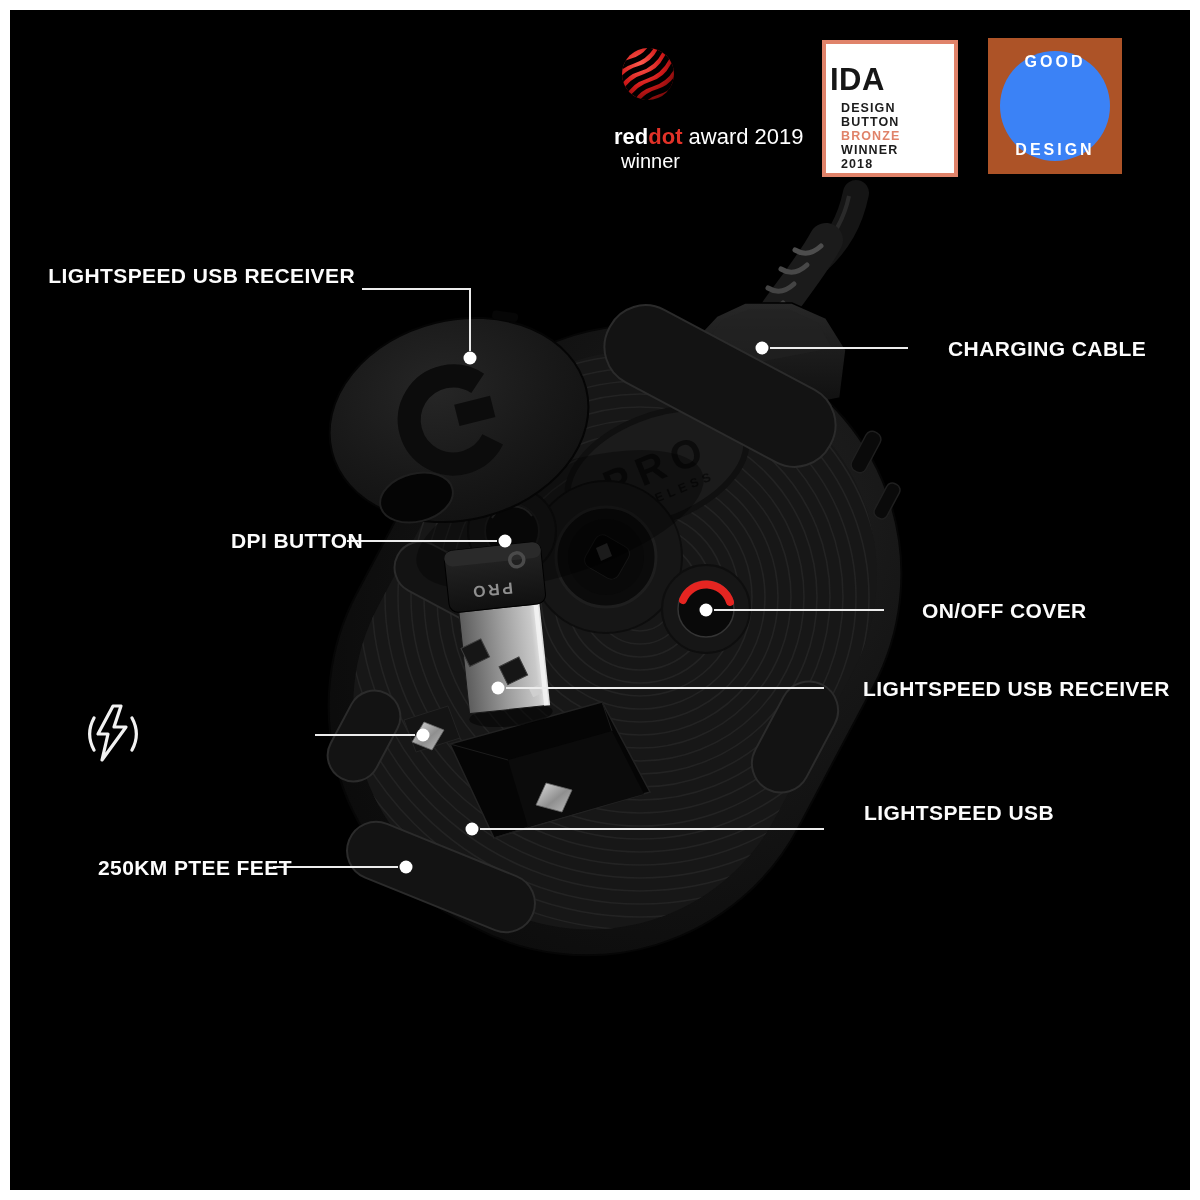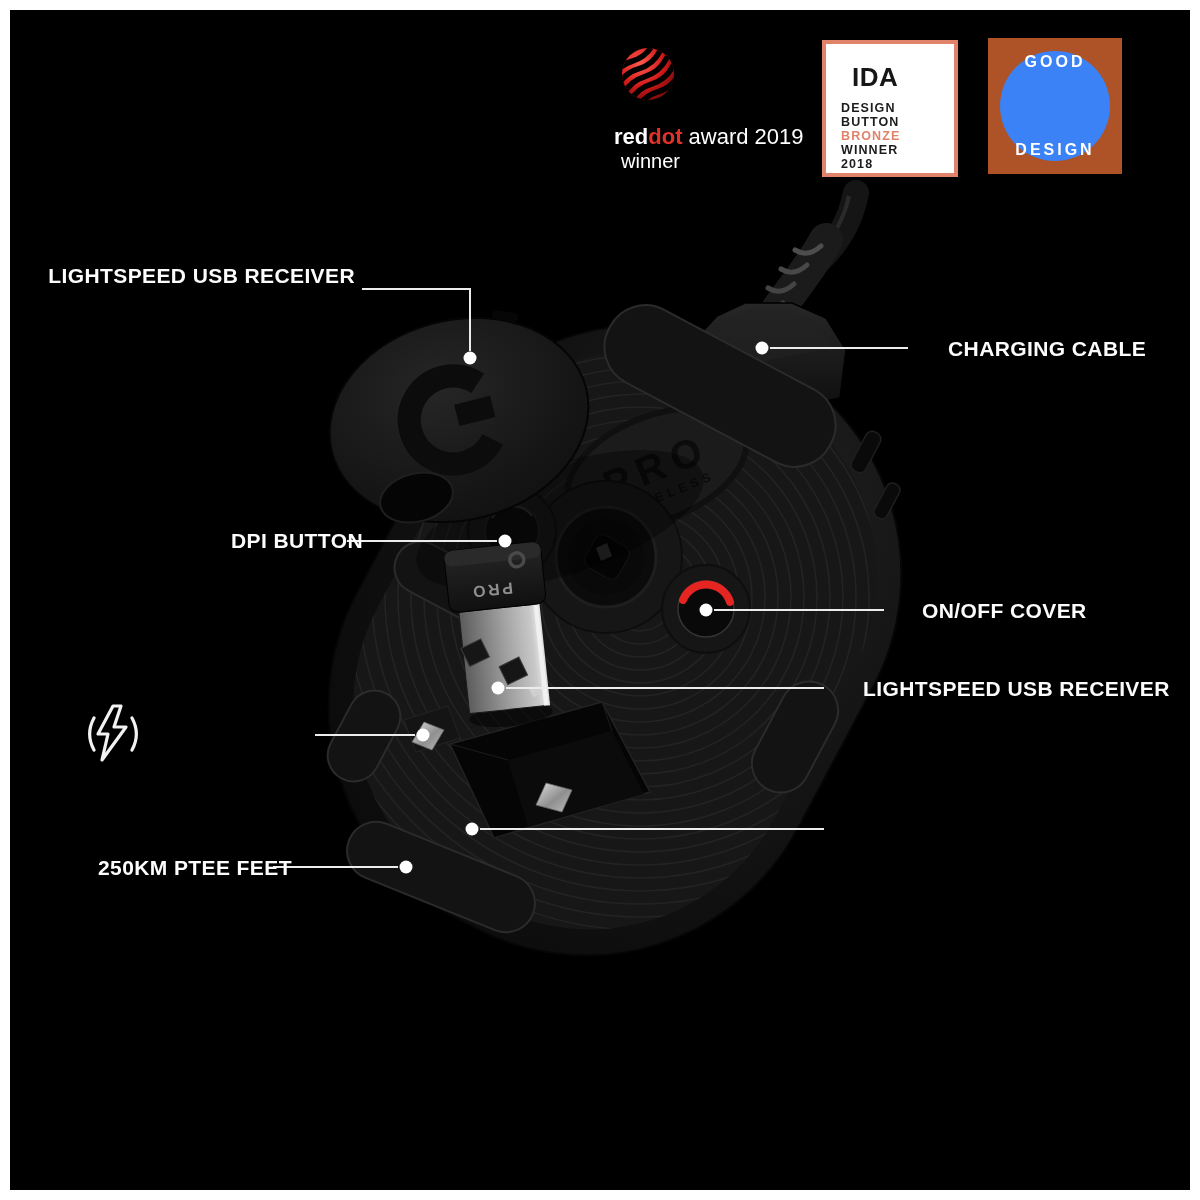--- a/index.html
+++ b/index.html
@@ -16,21 +16,21 @@
   
   .badge-reddot { position:absolute; left:590px; top:40px; width:215px; height:135px; }
   .badge-reddot .logo { position:absolute; left:30px; top:6px; }
   .badge-reddot .l1 { position:absolute; left:24px; top:84px; font-size:22px; color:#fff; white-space:nowrap; }
   .badge-reddot .l1 b { font-weight:bold; }
   .badge-reddot .l2 { position:absolute; left:31px; top:110px; font-size:20px; color:#fff; }
 
   
   .badge-ida { position:absolute; left:822px; top:40px; width:136px; height:137px;
                background:#fff; border:4px solid #e0836a; box-sizing:border-box; }
-  .badge-ida .title { position:absolute; left:26px; top:18px; font-size:26px; font-weight:bold;
+  .badge-ida .title { position:absolute; left:4px; top:18px; font-size:31px; font-weight:bold;
                       color:#161616; letter-spacing:.5px; }
   .badge-ida .row { position:absolute; left:15px; font-size:12.5px; font-weight:bold;
                     letter-spacing:1.1px; color:#1c1c1c; }
   .badge-ida .row.bronze { color:#e0836a; }
   .badge-ida .art { position:absolute; right:5px; top:8px; }
 
   
   .badge-good { position:absolute; left:988px; top:38px; width:134px; height:136px;
                 display:flex; align-items:center; justify-content:center; }
   .badge-good .circle { width:110px; height:110px; border-radius:50%; background:#3b82f6;
@@ -306,18 +306,19 @@
   <svg class="powerplay-icon" width="52" height="60" viewBox="0 0 52 60">
     <g fill="none" stroke="#f2f2f2" stroke-width="3.2" stroke-linejoin="round" stroke-linecap="round">
       <path d="M 26 2 L 11 30 H 21 L 15 56 L 39 23 H 27 L 34 2 Z"></path>
       <path d="M 7 14 C 1 25 1 35 7 46"></path>
       <path d="M 45 14 C 51 25 51 35 45 46"></path>
     </g>
   </svg>
 
 
   <div class="label" style="left:838px;top:800px">
+    <div>LIGHTSPEED USB</div>
   </div>
 
   <div class="label" style="left:72px;top:855px">
     <div>250KM PTEE FEET</div>
   </div>
 </div>
 
 </body></html>

